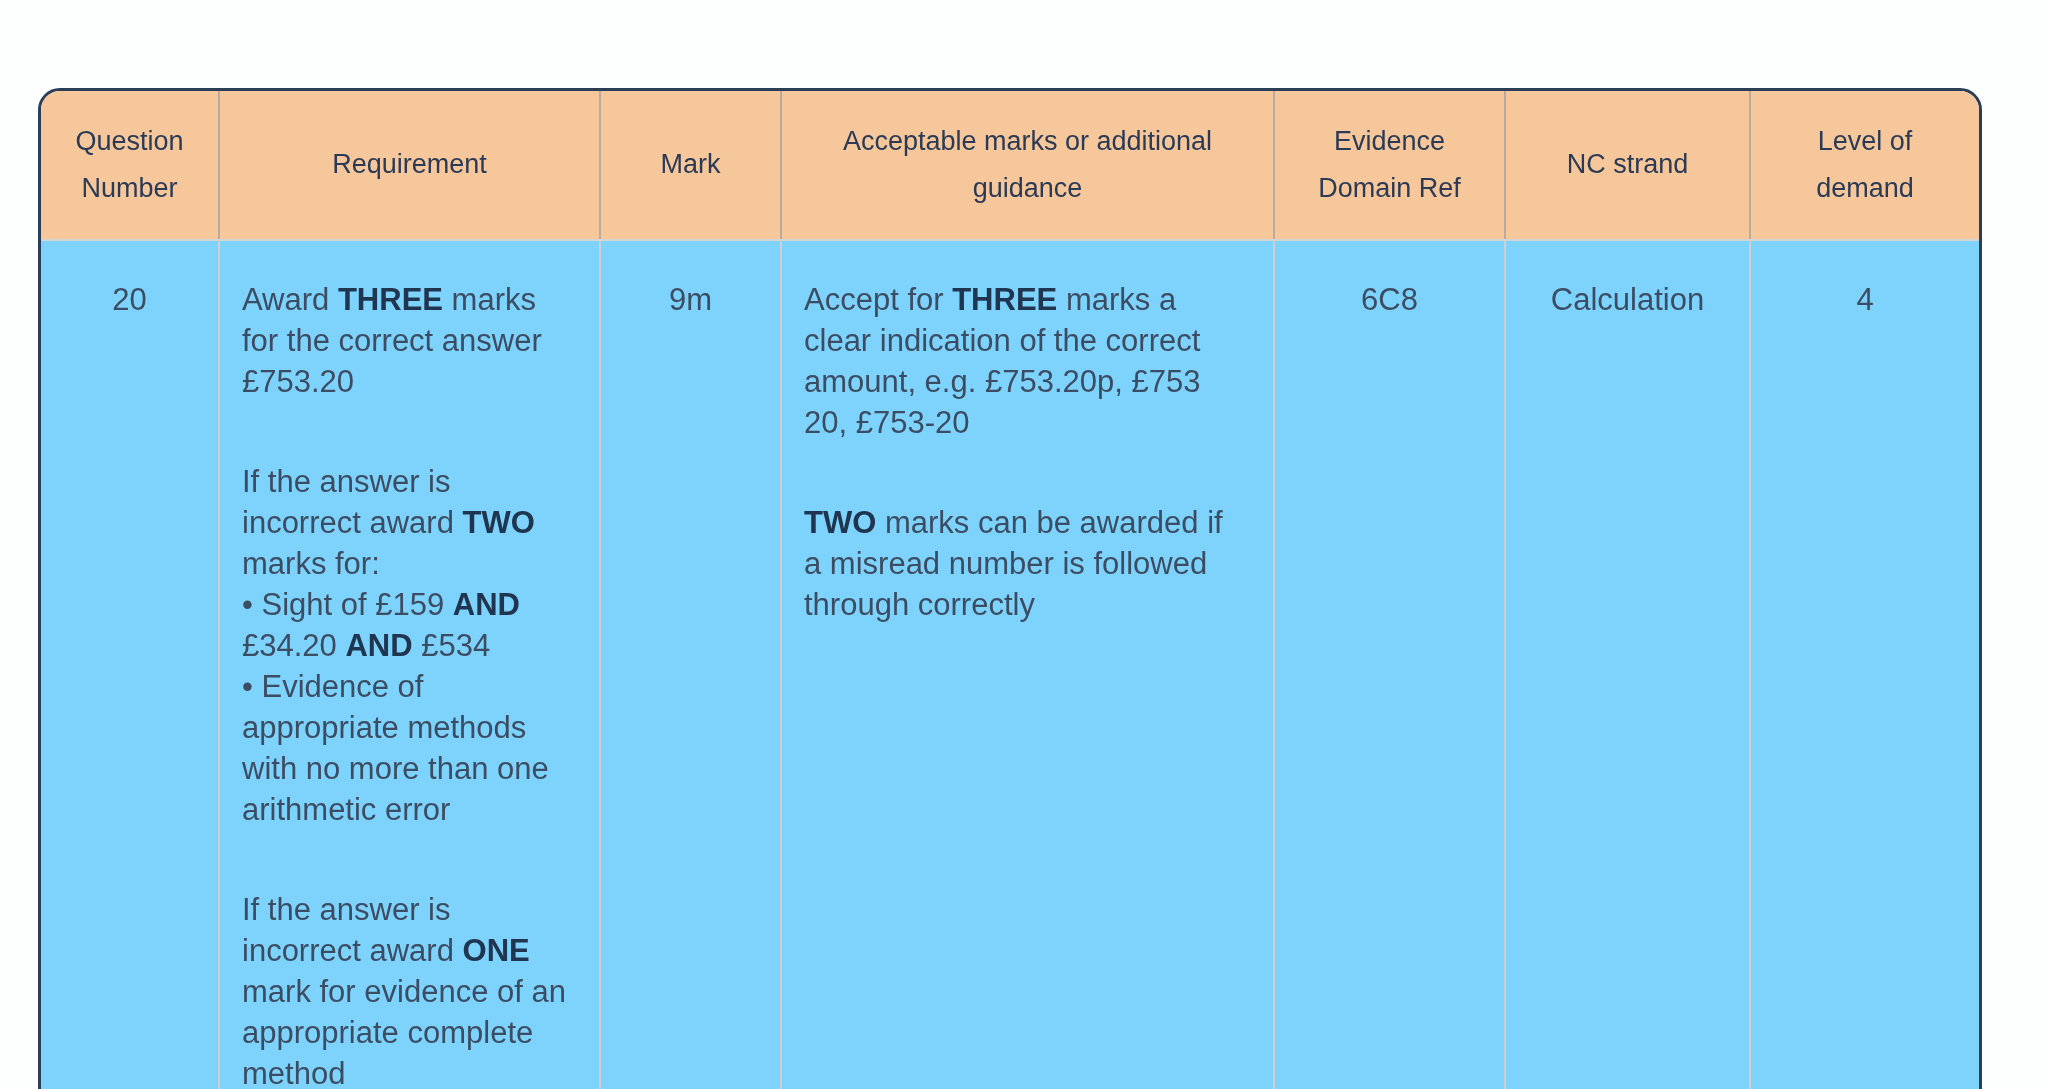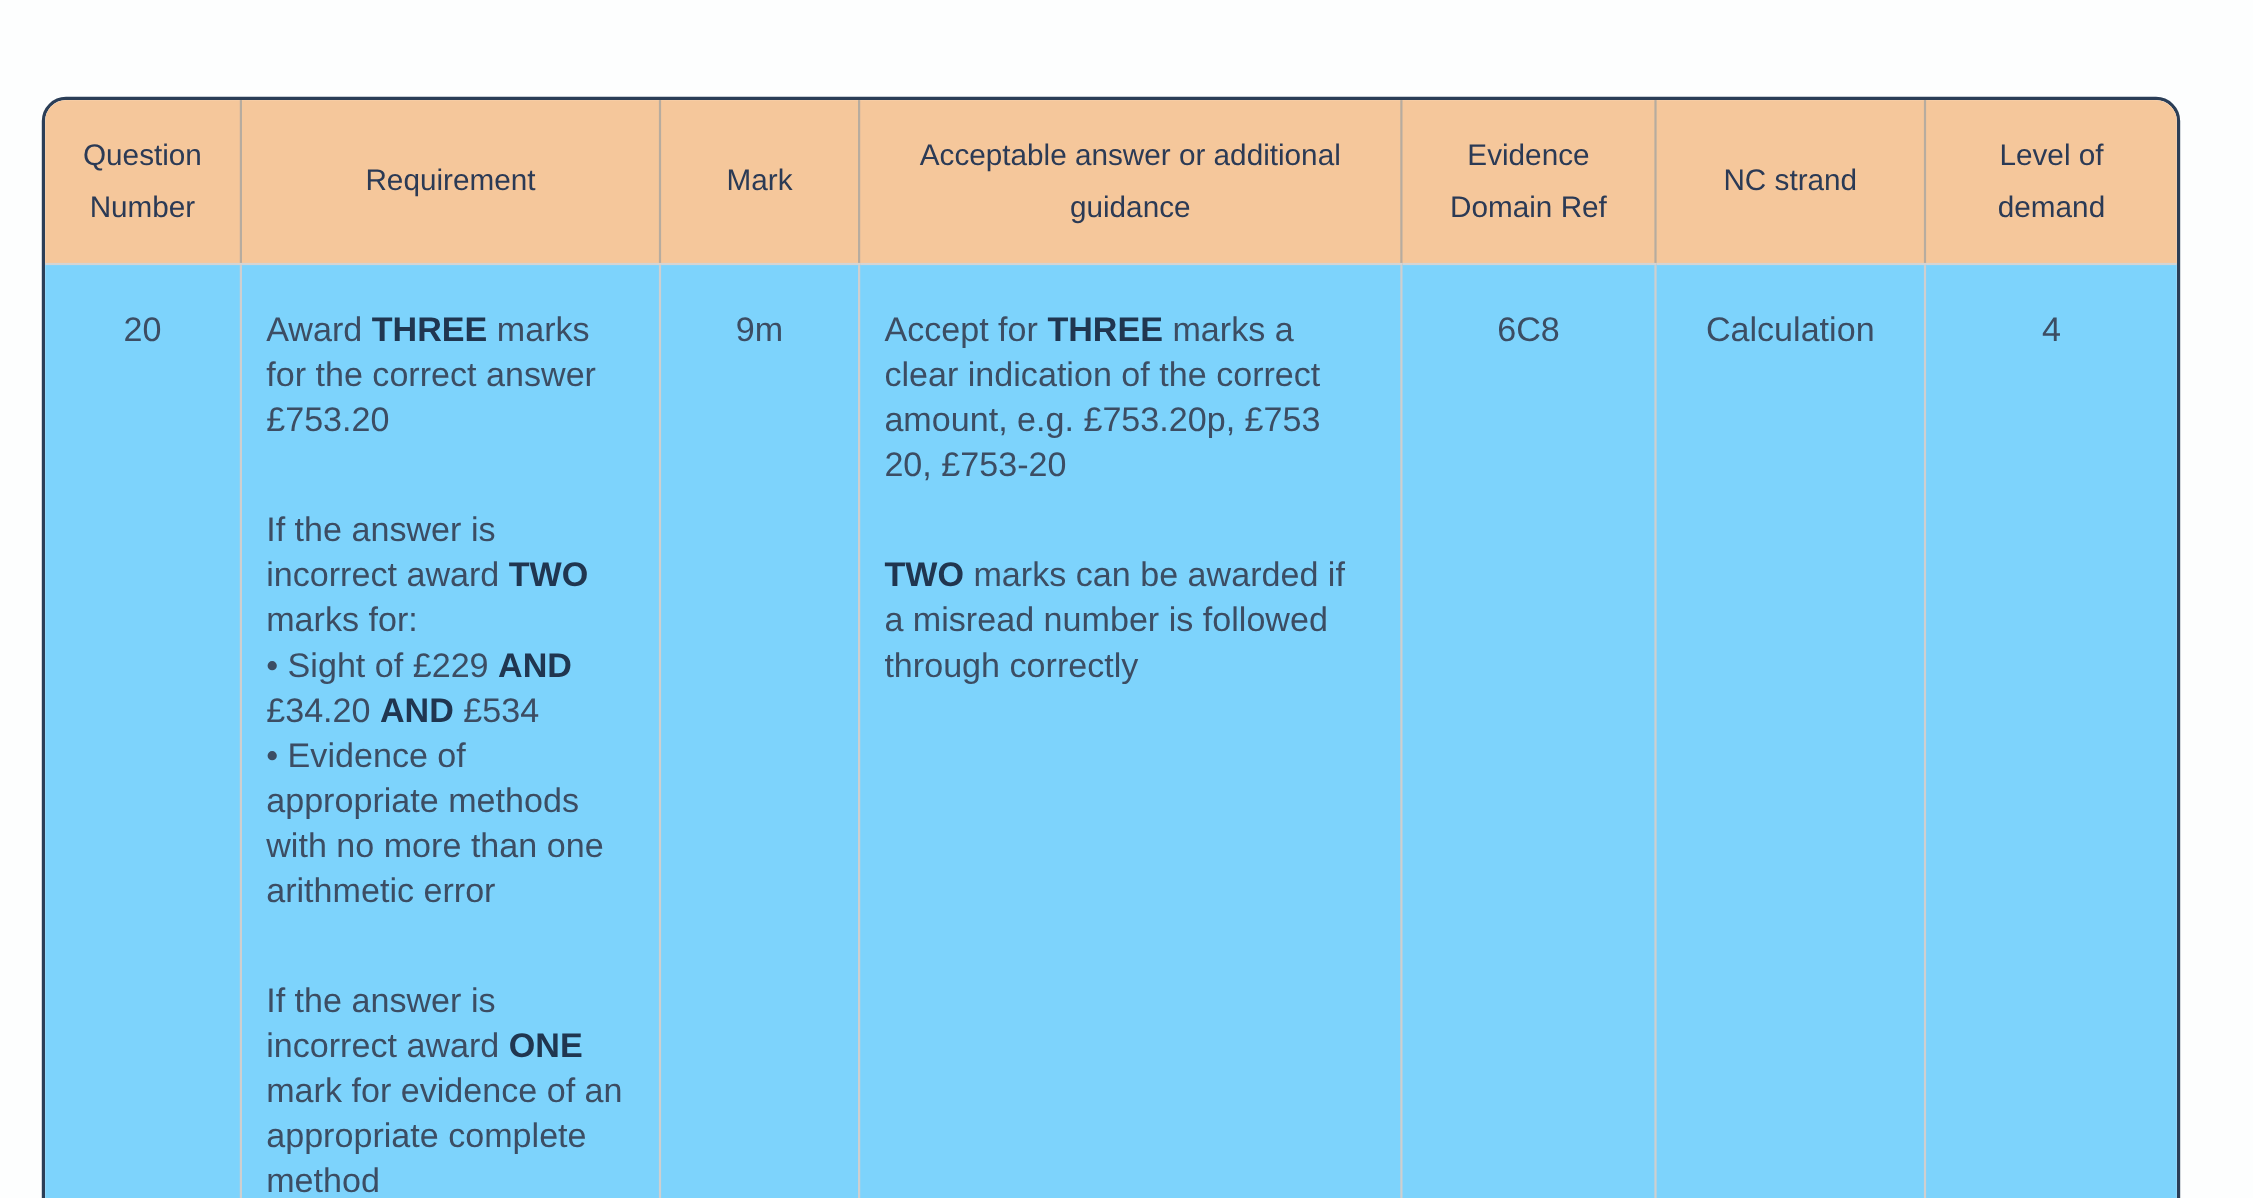--- a/index.html
+++ b/index.html
@@ -101,33 +101,33 @@
           <col class="c4">
         <col class="c5">
           <col class="c6">
           <col class="c7">
       </colgroup>
       <thead>
         <tr>
           <th>Question Number</th>
           <th>Requirement</th>
           <th>Mark</th>
-          <th>Acceptable answer or additional guidance</th>
+          <th>Acceptable marks or additional guidance</th>
           <th>Evidence Domain Ref</th>
           <th>NC strand</th>
           <th>Level of demand</th>
         </tr>
       </thead>
       <tbody>
         <tr>
           <td class="center">20</td>
           <td class="left rich">
               <div class="para"><span>Award </span><strong>THREE</strong><span> marks for the correct answer £753.20</span></div>
               <div class="para gap"><span>If the answer is incorrect award </span><strong>TWO</strong><span> marks for:</span></div>
-              <div class="para"><span>• Sight of £229 </span><strong>AND</strong><span> £34.20 </span><strong>AND</strong><span> £534</span></div>
+              <div class="para"><span>• Sight of £159 </span><strong>AND</strong><span> £34.20 </span><strong>AND</strong><span> £534</span></div>
               <div class="para"><span>• Evidence of appropriate methods with no more than one arithmetic error</span></div>
               <div class="para gap"><span>If the answer is incorrect award </span><strong>ONE</strong><span> mark for evidence of an appropriate complete method</span></div>
             </td>
           <td class="center">9m</td>
           <td class="left rich">
               <div class="para"><span>Accept for </span><strong>THREE</strong><span> marks a clear indication of the correct amount, e.g. £753.20p, £753 20, £753-20</span></div>
               <div class="para gap"><strong>TWO</strong><span> marks can be awarded if a misread number is followed through correctly</span></div>
             </td>
           <td class="center">6C8</td>
           <td class="center">Calculation</td>

